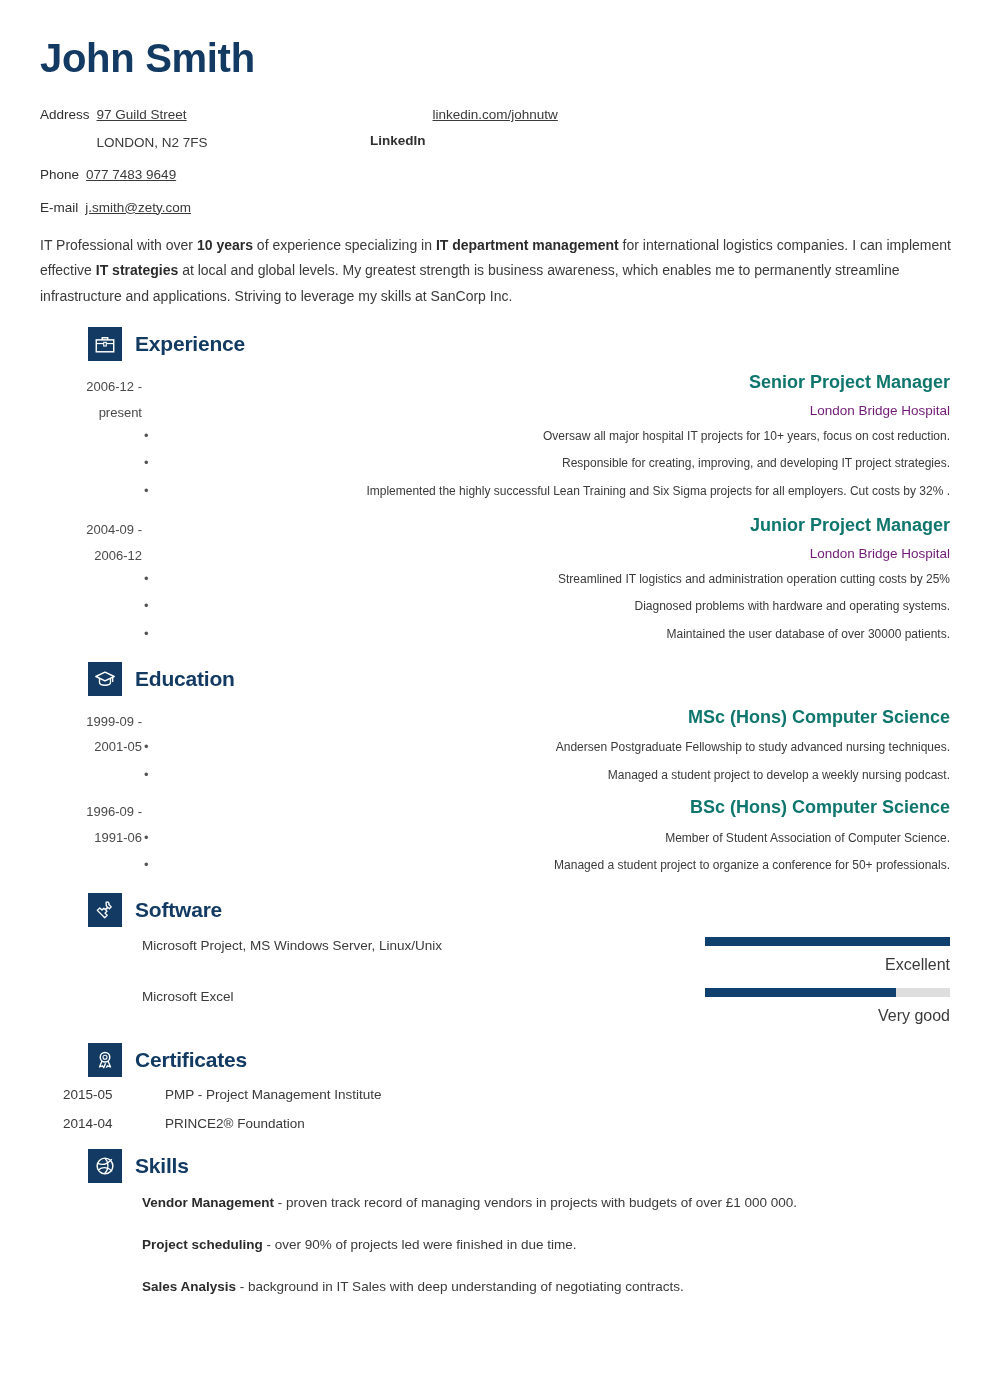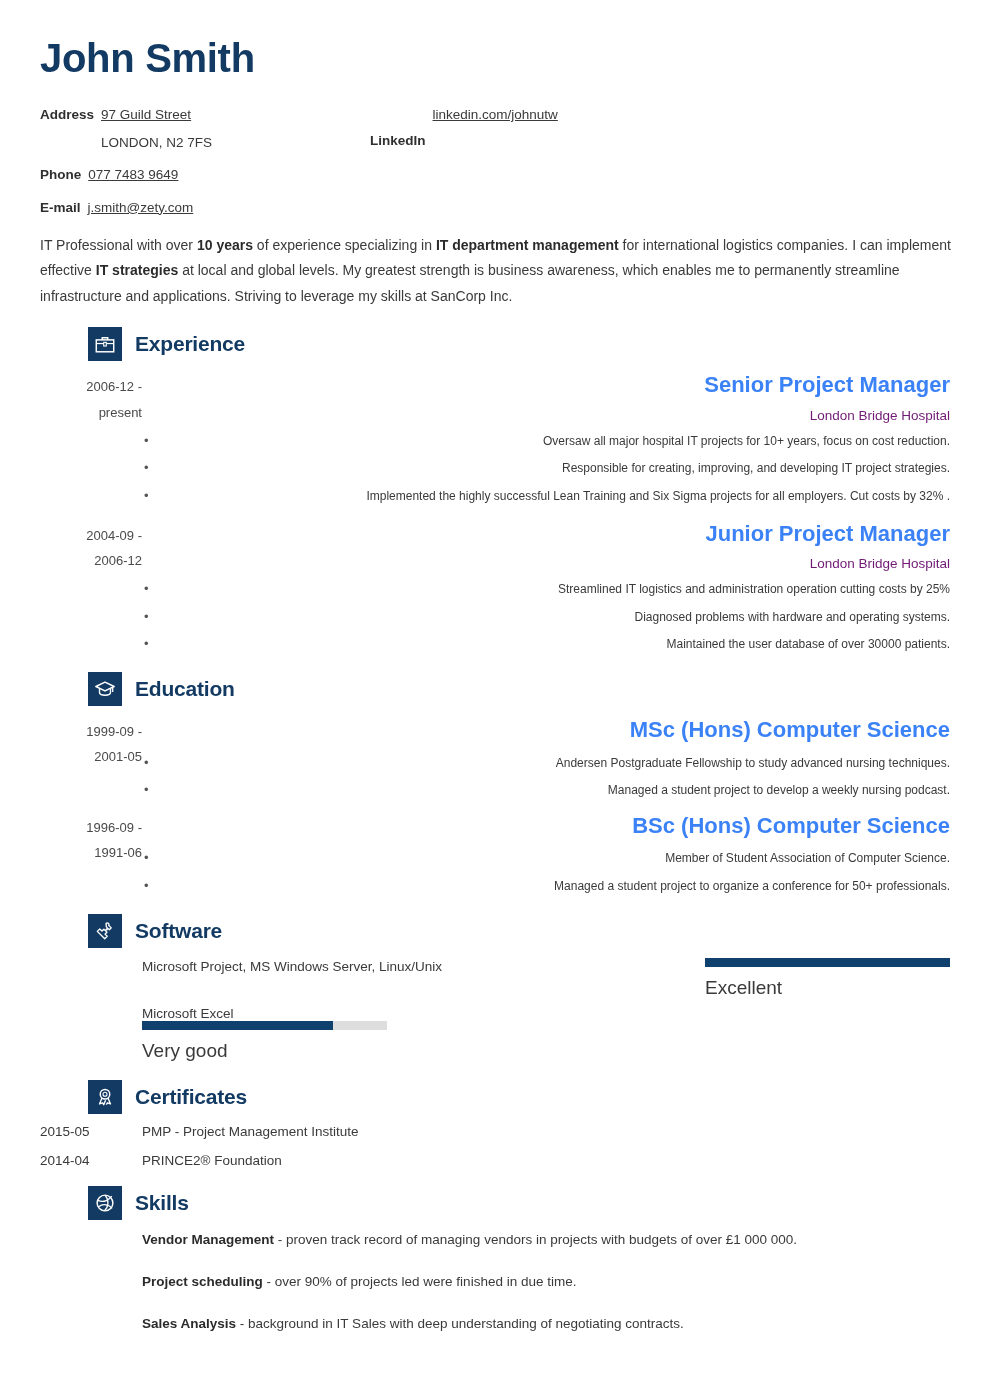--- a/index.html
+++ b/index.html
@@ -42,21 +42,21 @@
     position: absolute;
     left: 330px;
     top: 0;
   }
   .c-row {
     display: flex;
     margin-bottom: 14px;
     line-height: 1.35;
   }
   .c-label {
-    font-weight: bold;
+    font-weight: normal;
     color: #2f2f2f;
     white-space: nowrap;
   }
   .c-value { margin-left: 7px; text-decoration: underline; }
   .c-value-2nd { margin-left: 7px; margin-top: 10px; }
   .c-label-right { font-weight: bold; color: #2f2f2f; margin-top: 26px; }
 
   
   .summary {
     margin-top: 16px;
@@ -98,23 +98,23 @@
   .entry-dates {
     width: 102px;
     flex: none;
     font-size: 13px;
     color: #4a4a4a;
     line-height: 1.95;
     padding-top: 3px;
   }
   .entry-body { flex: 1; }
   .entry-title {
-    font-size: 22px;
+    font-size: 18px;
     font-weight: bold;
-    color: #3b82f6;
+    color: #0f766e;
     line-height: 1.3;
   }
   .entry-org {
     font-size: 13.5px;
     color: #701a75;
     margin-top: 8px;
   }
   ul.bullets {
     list-style: none;
     margin-top: 6px;
@@ -156,35 +156,35 @@
   .bar-track {
     width: 100%;
     height: 9px;
     background: #dedede;
   }
   .bar-fill {
     height: 9px;
     background: #10406e;
   }
   .rate-label {
-    font-size: 19px;
-    color: #3a3a3a;
-    text-align: left;
+    font-size: 16px;
+    color: #3a3a3a;
+    text-align: right;
     margin-top: 10px;
   }
-  .soft-row + .soft-row { margin-top: 6px; flex-direction: column; }
+  .soft-row + .soft-row { margin-top: 14px; }
 
   
   .cert-row {
     display: flex;
     margin-bottom: 14px;
     font-size: 13.5px;
     color: #3a3a3a;
   }
-  .cert-date { width: 102px; flex: none; }
+  .cert-date { width: 102px; flex: none; margin-left: 23px; }
   .cert-name { flex: 1; }
 
   
   .skill-row {
     padding-left: 102px;
     font-size: 13.5px;
     color: #3a3a3a;
     line-height: 1.5;
     margin-bottom: 22px;
   }

